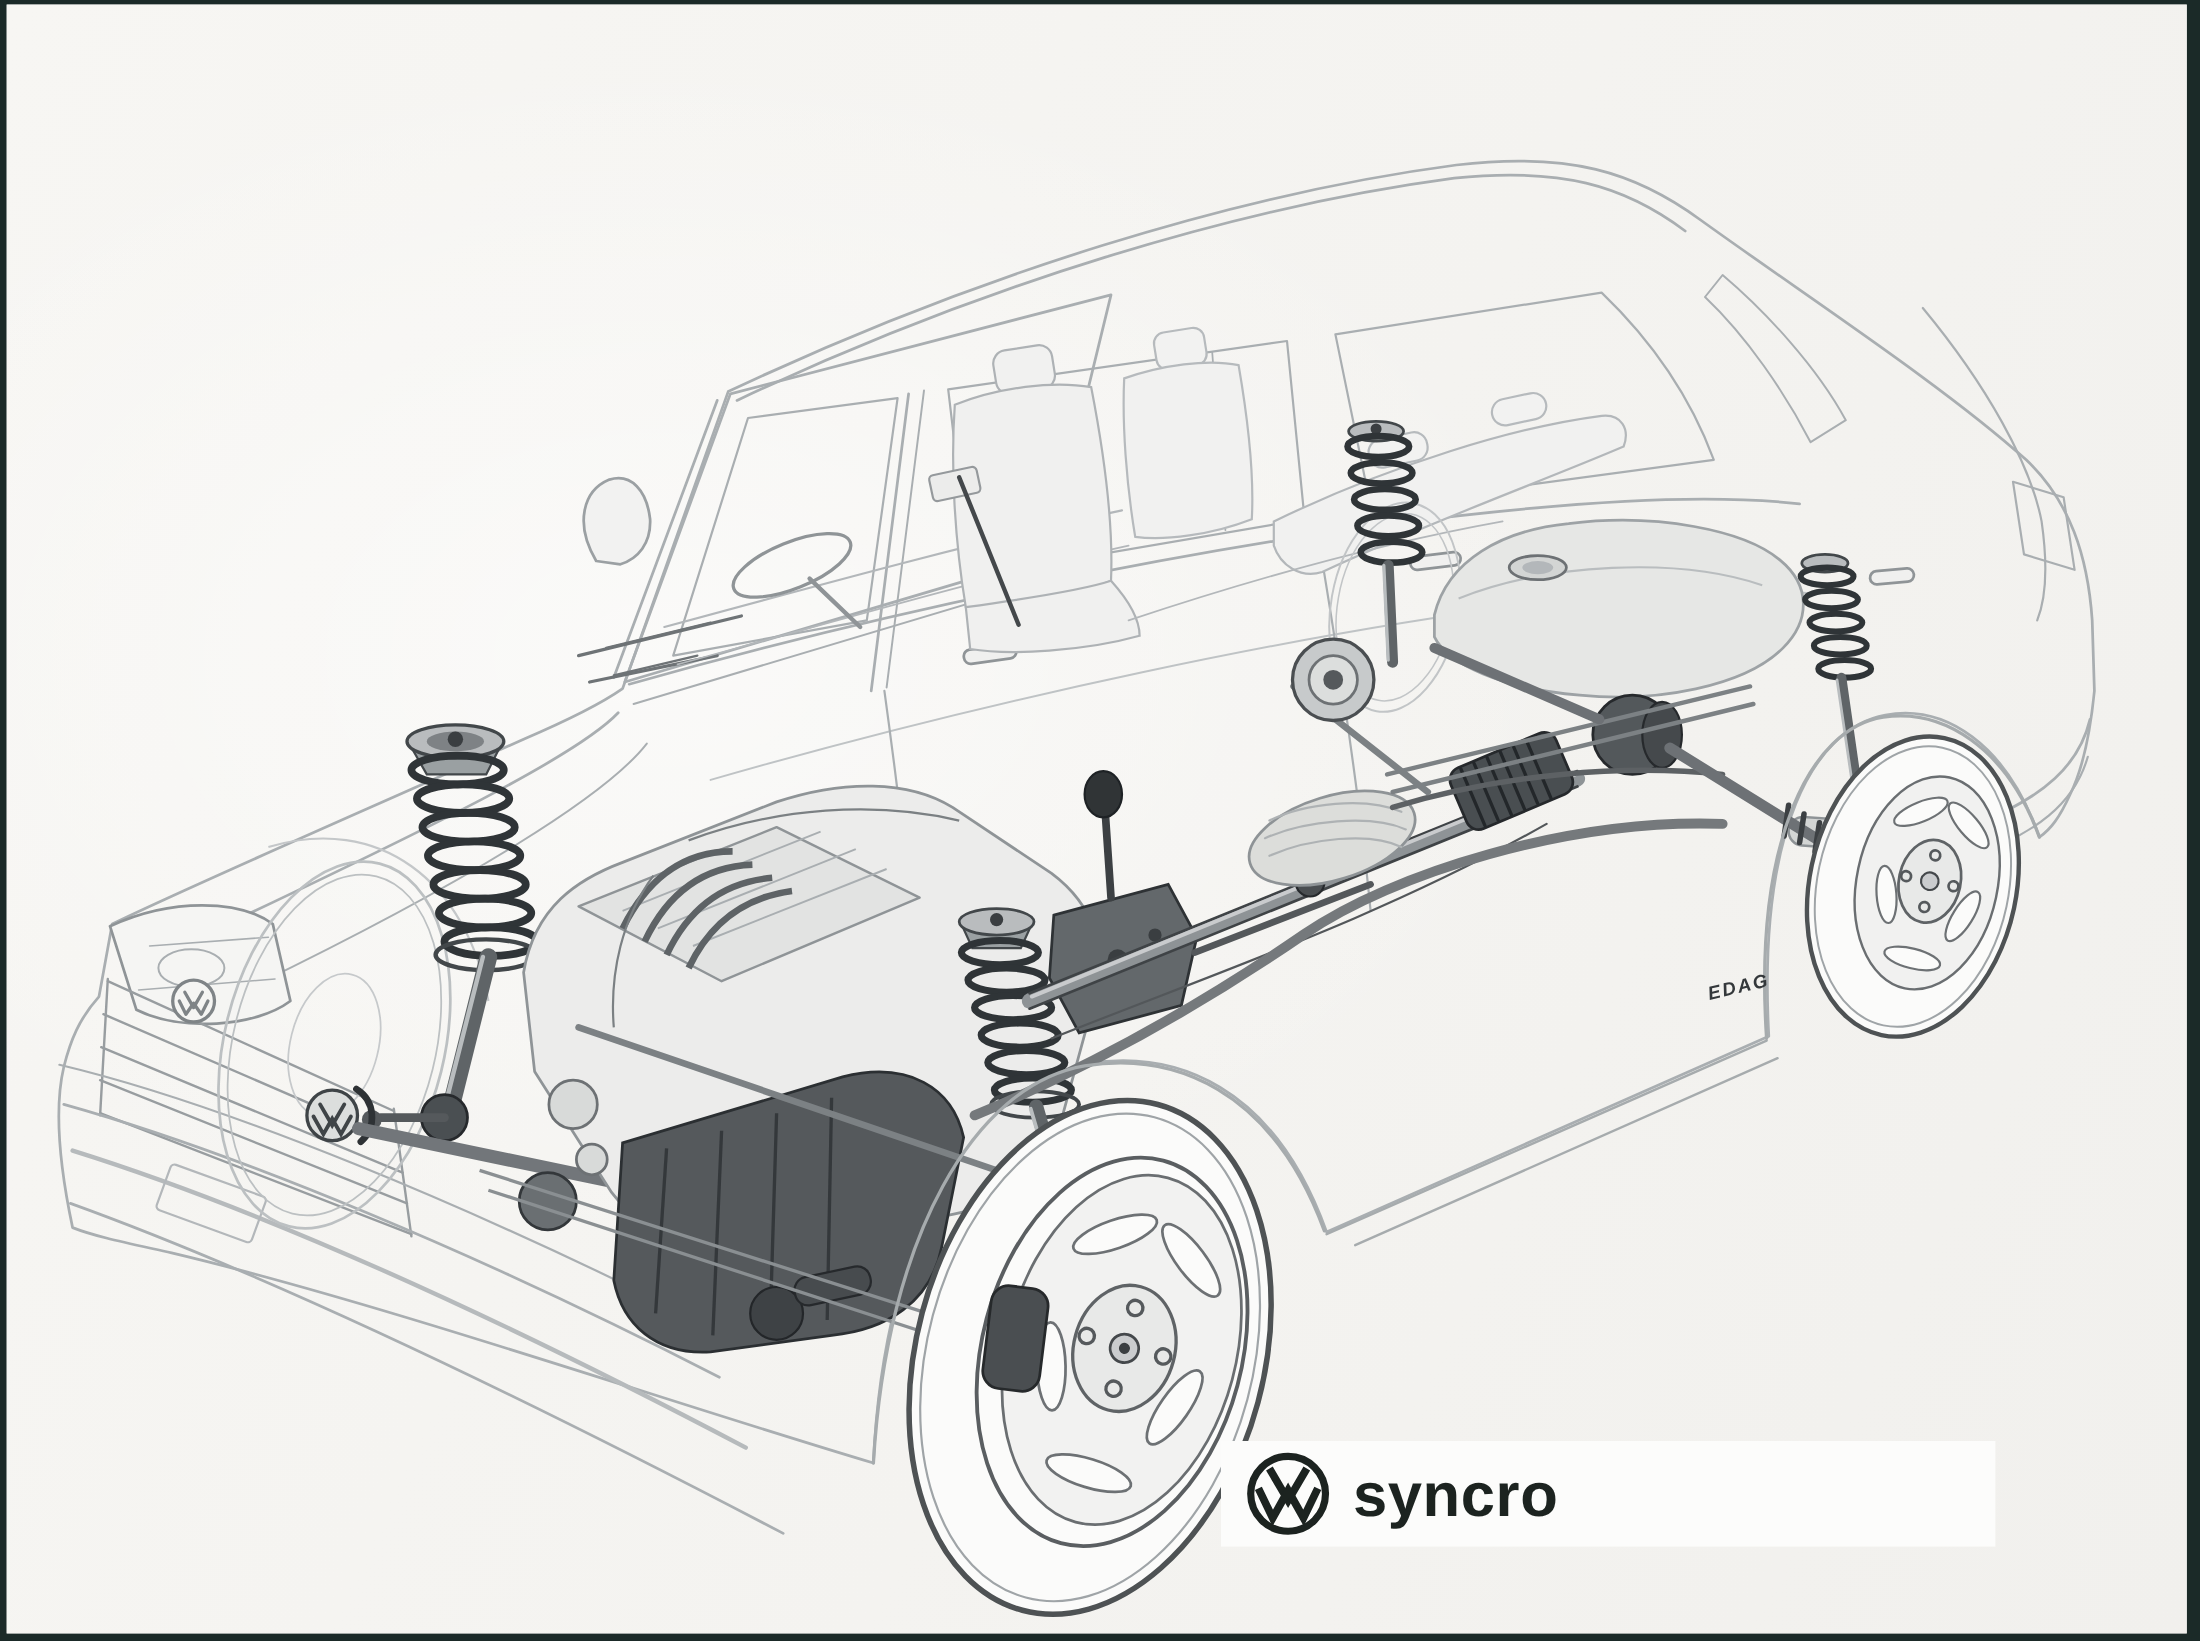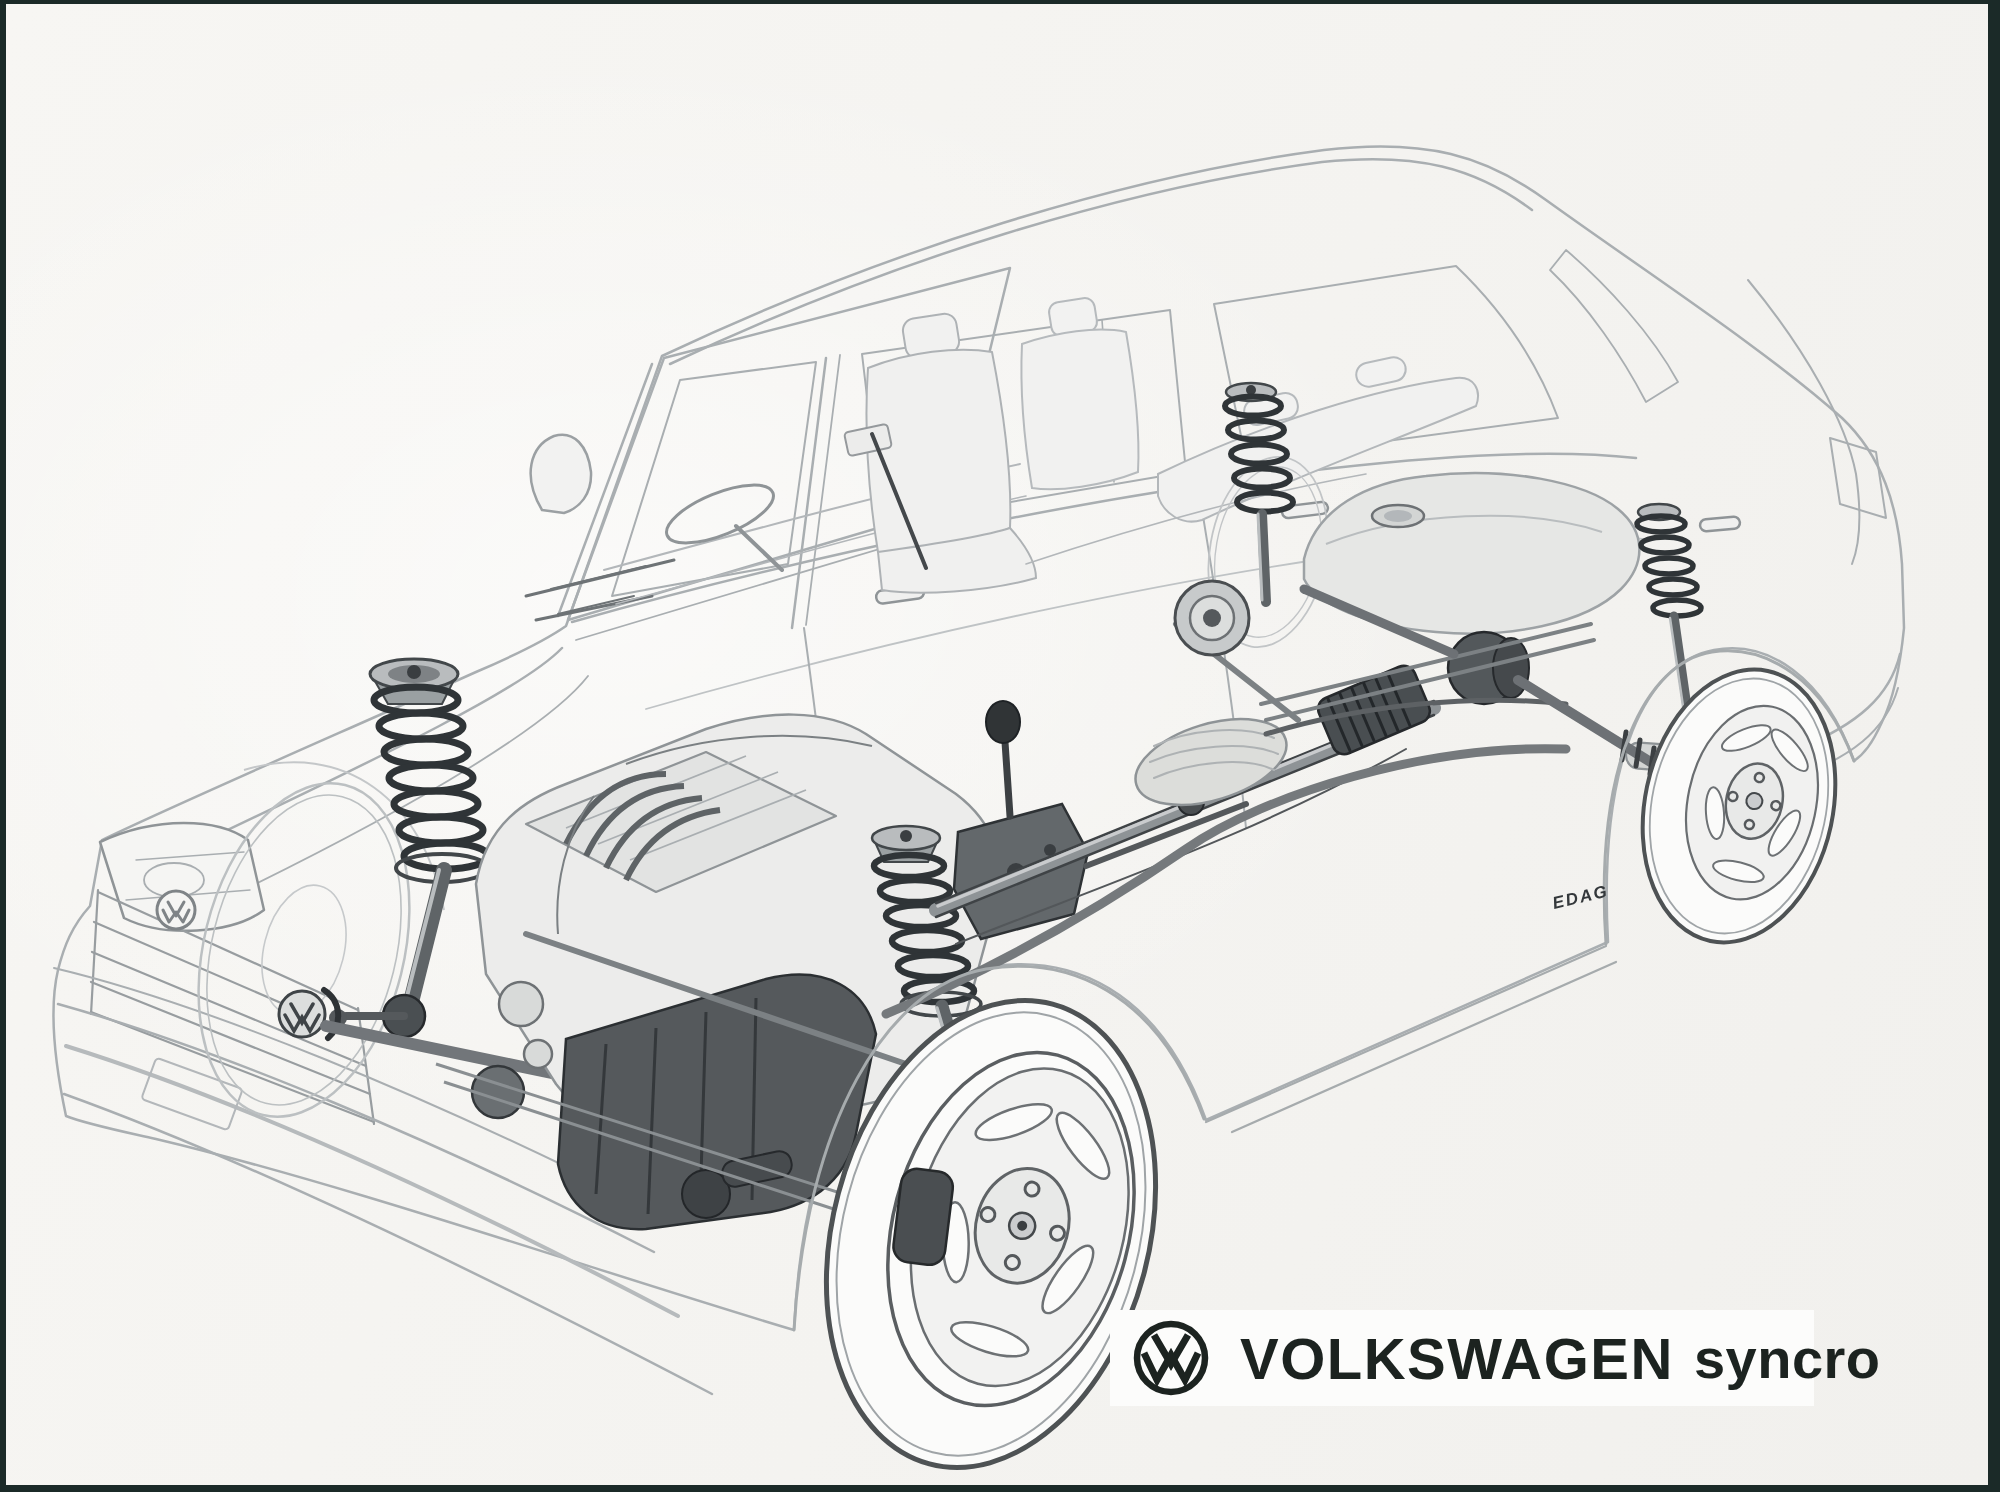--- a/index.html
+++ b/index.html
@@ -364,16 +364,15 @@
 
     <text x="1548" y="905" transform="rotate(-13 1548 905)" font-family="Liberation Sans, sans-serif" font-size="17" font-weight="bold" font-style="italic" letter-spacing="2" fill="#34383b">EDAG</text>
   </svg>
 
   <div class="brand-label">
     <svg class="vw-logo" width="78" height="78" viewBox="0 0 78 78">
       <circle cx="39" cy="39" r="34" fill="#fcfcfb" stroke="#1c2320" stroke-width="6.5"></circle>
       <path d="M 22,16 L 39,45 L 56,16" fill="none" stroke="#1c2320" stroke-width="7" stroke-linejoin="miter"></path>
       <path d="M 12,34 L 25,61 L 39,36 L 53,61 L 66,34" fill="none" stroke="#1c2320" stroke-width="7" stroke-linejoin="miter"></path>
     </svg>
-    <span class="brand-word">VOLKSWAGEN</span>
     <span class="model-word">syncro</span>
   </div>
 </div>
 
 </body></html>

